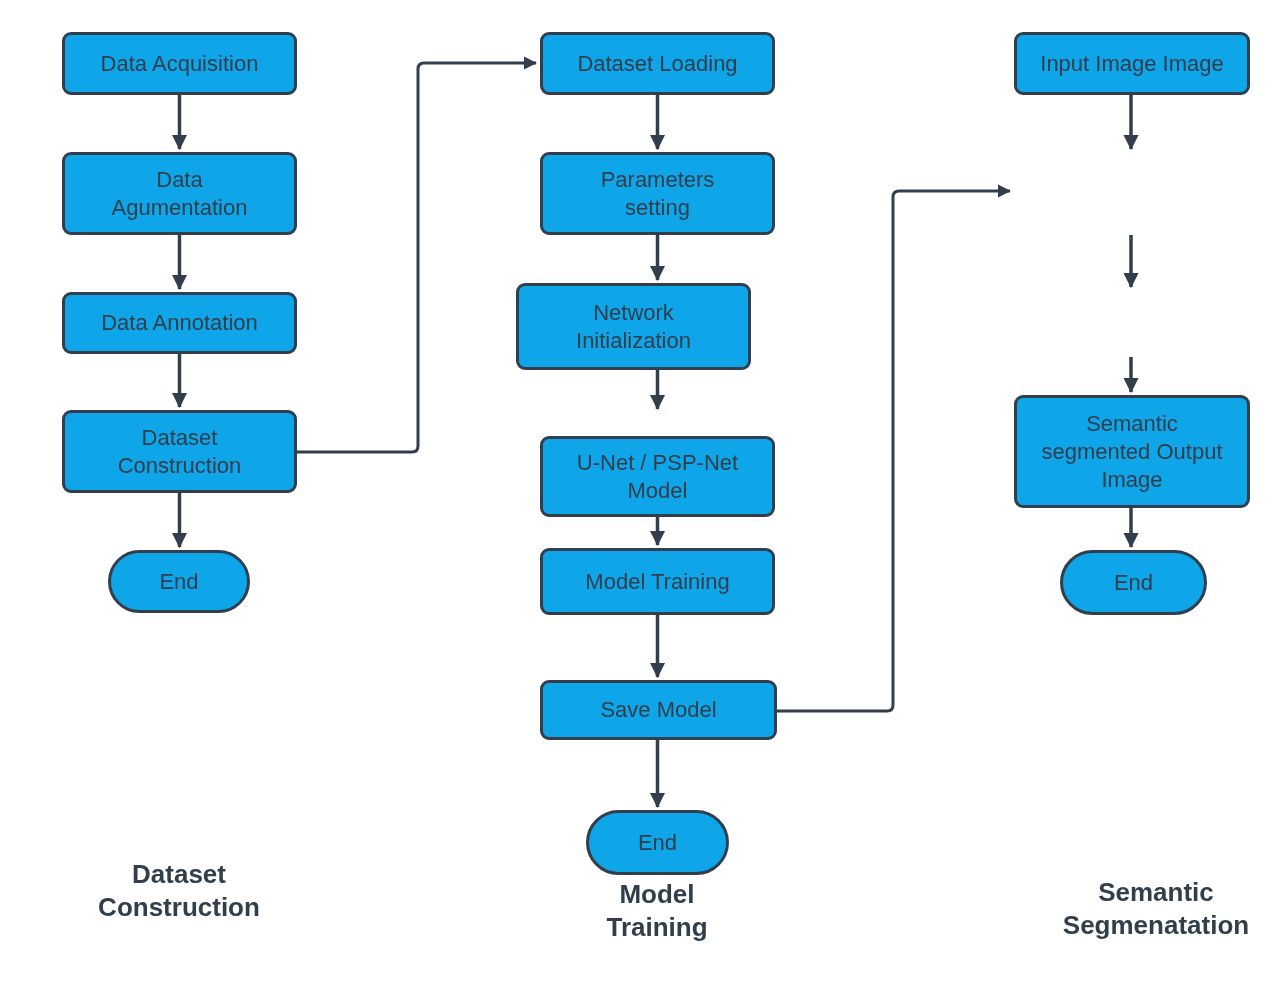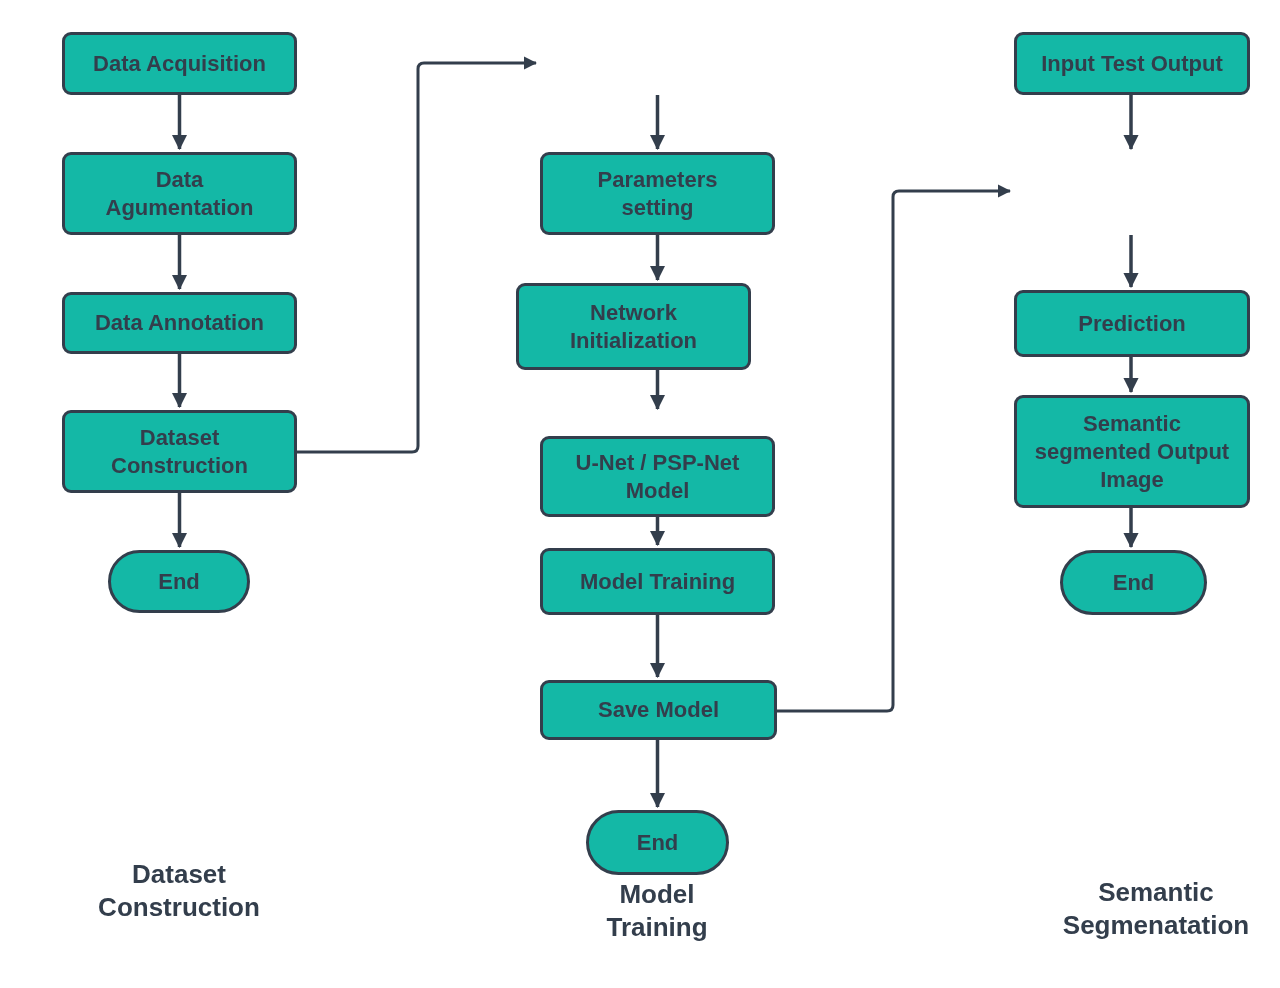--- a/index.html
+++ b/index.html
@@ -7,21 +7,21 @@
     position:relative;width:1280px;height:988px;background:#ffffff;
     font-family:"Liberation Sans",sans-serif;color:#333e4c;overflow:hidden;
   }
   svg.edges{position:absolute;left:0;top:0;width:1280px;height:988px;}
   .edge{stroke:#333e4c;stroke-width:3.5;fill:none;}
   .elbow{stroke-width:3;}
   .node{
     position:absolute;box-sizing:border-box;
     display:flex;align-items:center;justify-content:center;
     text-align:center;border:3px solid #333e4c;border-radius:9px;
-    background:#14b8a6;font-weight:bold;font-size:22px;line-height:28px;
+    background:#0ea5e9;font-weight:normal;font-size:22px;line-height:28px;
     white-space:pre-line;
   }
   .terminator{border-radius:33px;}
   .caption{
     position:absolute;width:280px;text-align:center;font-weight:bold;
     font-size:26px;line-height:33px;white-space:pre-line;
   }
 </style>
 </head>
 <body>
@@ -57,32 +57,32 @@
   </svg>
 
   <div class="node" style="left:62px;top:32px;width:235px;height:63px">Data Acquisition</div>
   <div class="node" style="left:62px;top:152px;width:235px;height:83px">Data
 Agumentation</div>
   <div class="node" style="left:62px;top:292px;width:235px;height:62px">Data Annotation</div>
   <div class="node" style="left:62px;top:410px;width:235px;height:83px">Dataset
 Construction</div>
   <div class="node terminator" style="left:108px;top:550px;width:142px;height:63px">End</div>
 
+  <div class="node" style="left:540px;top:32px;width:235px;height:63px">Dataset Loading</div>
   <div class="node" style="left:540px;top:152px;width:235px;height:83px">Parameters
 setting</div>
   <div class="node" style="left:516px;top:283px;width:235px;height:87px">Network
 Initialization</div>
   <div class="node" style="left:540px;top:436px;width:235px;height:81px">U-Net / PSP-Net
 Model</div>
   <div class="node" style="left:540px;top:548px;width:235px;height:67px">Model Training</div>
   <div class="node" style="left:540px;top:680px;width:237px;height:60px">Save Model</div>
   <div class="node terminator" style="left:586px;top:810px;width:143px;height:65px">End</div>
 
-  <div class="node" style="left:1014px;top:32px;width:236px;height:63px">Input Test Output</div>
-  <div class="node" style="left:1014px;top:290px;width:236px;height:67px">Prediction</div>
+  <div class="node" style="left:1014px;top:32px;width:236px;height:63px">Input Image Image</div>
   <div class="node" style="left:1014px;top:395px;width:236px;height:113px">Semantic
 segmented Output
 Image</div>
   <div class="node terminator" style="left:1060px;top:550px;width:147px;height:65px">End</div>
 
   <div class="caption" style="left:39px;top:858px">Dataset
 Construction</div>
   <div class="caption" style="left:517px;top:878px">Model
 Training</div>
   <div class="caption" style="left:1016px;top:876px">Semantic

